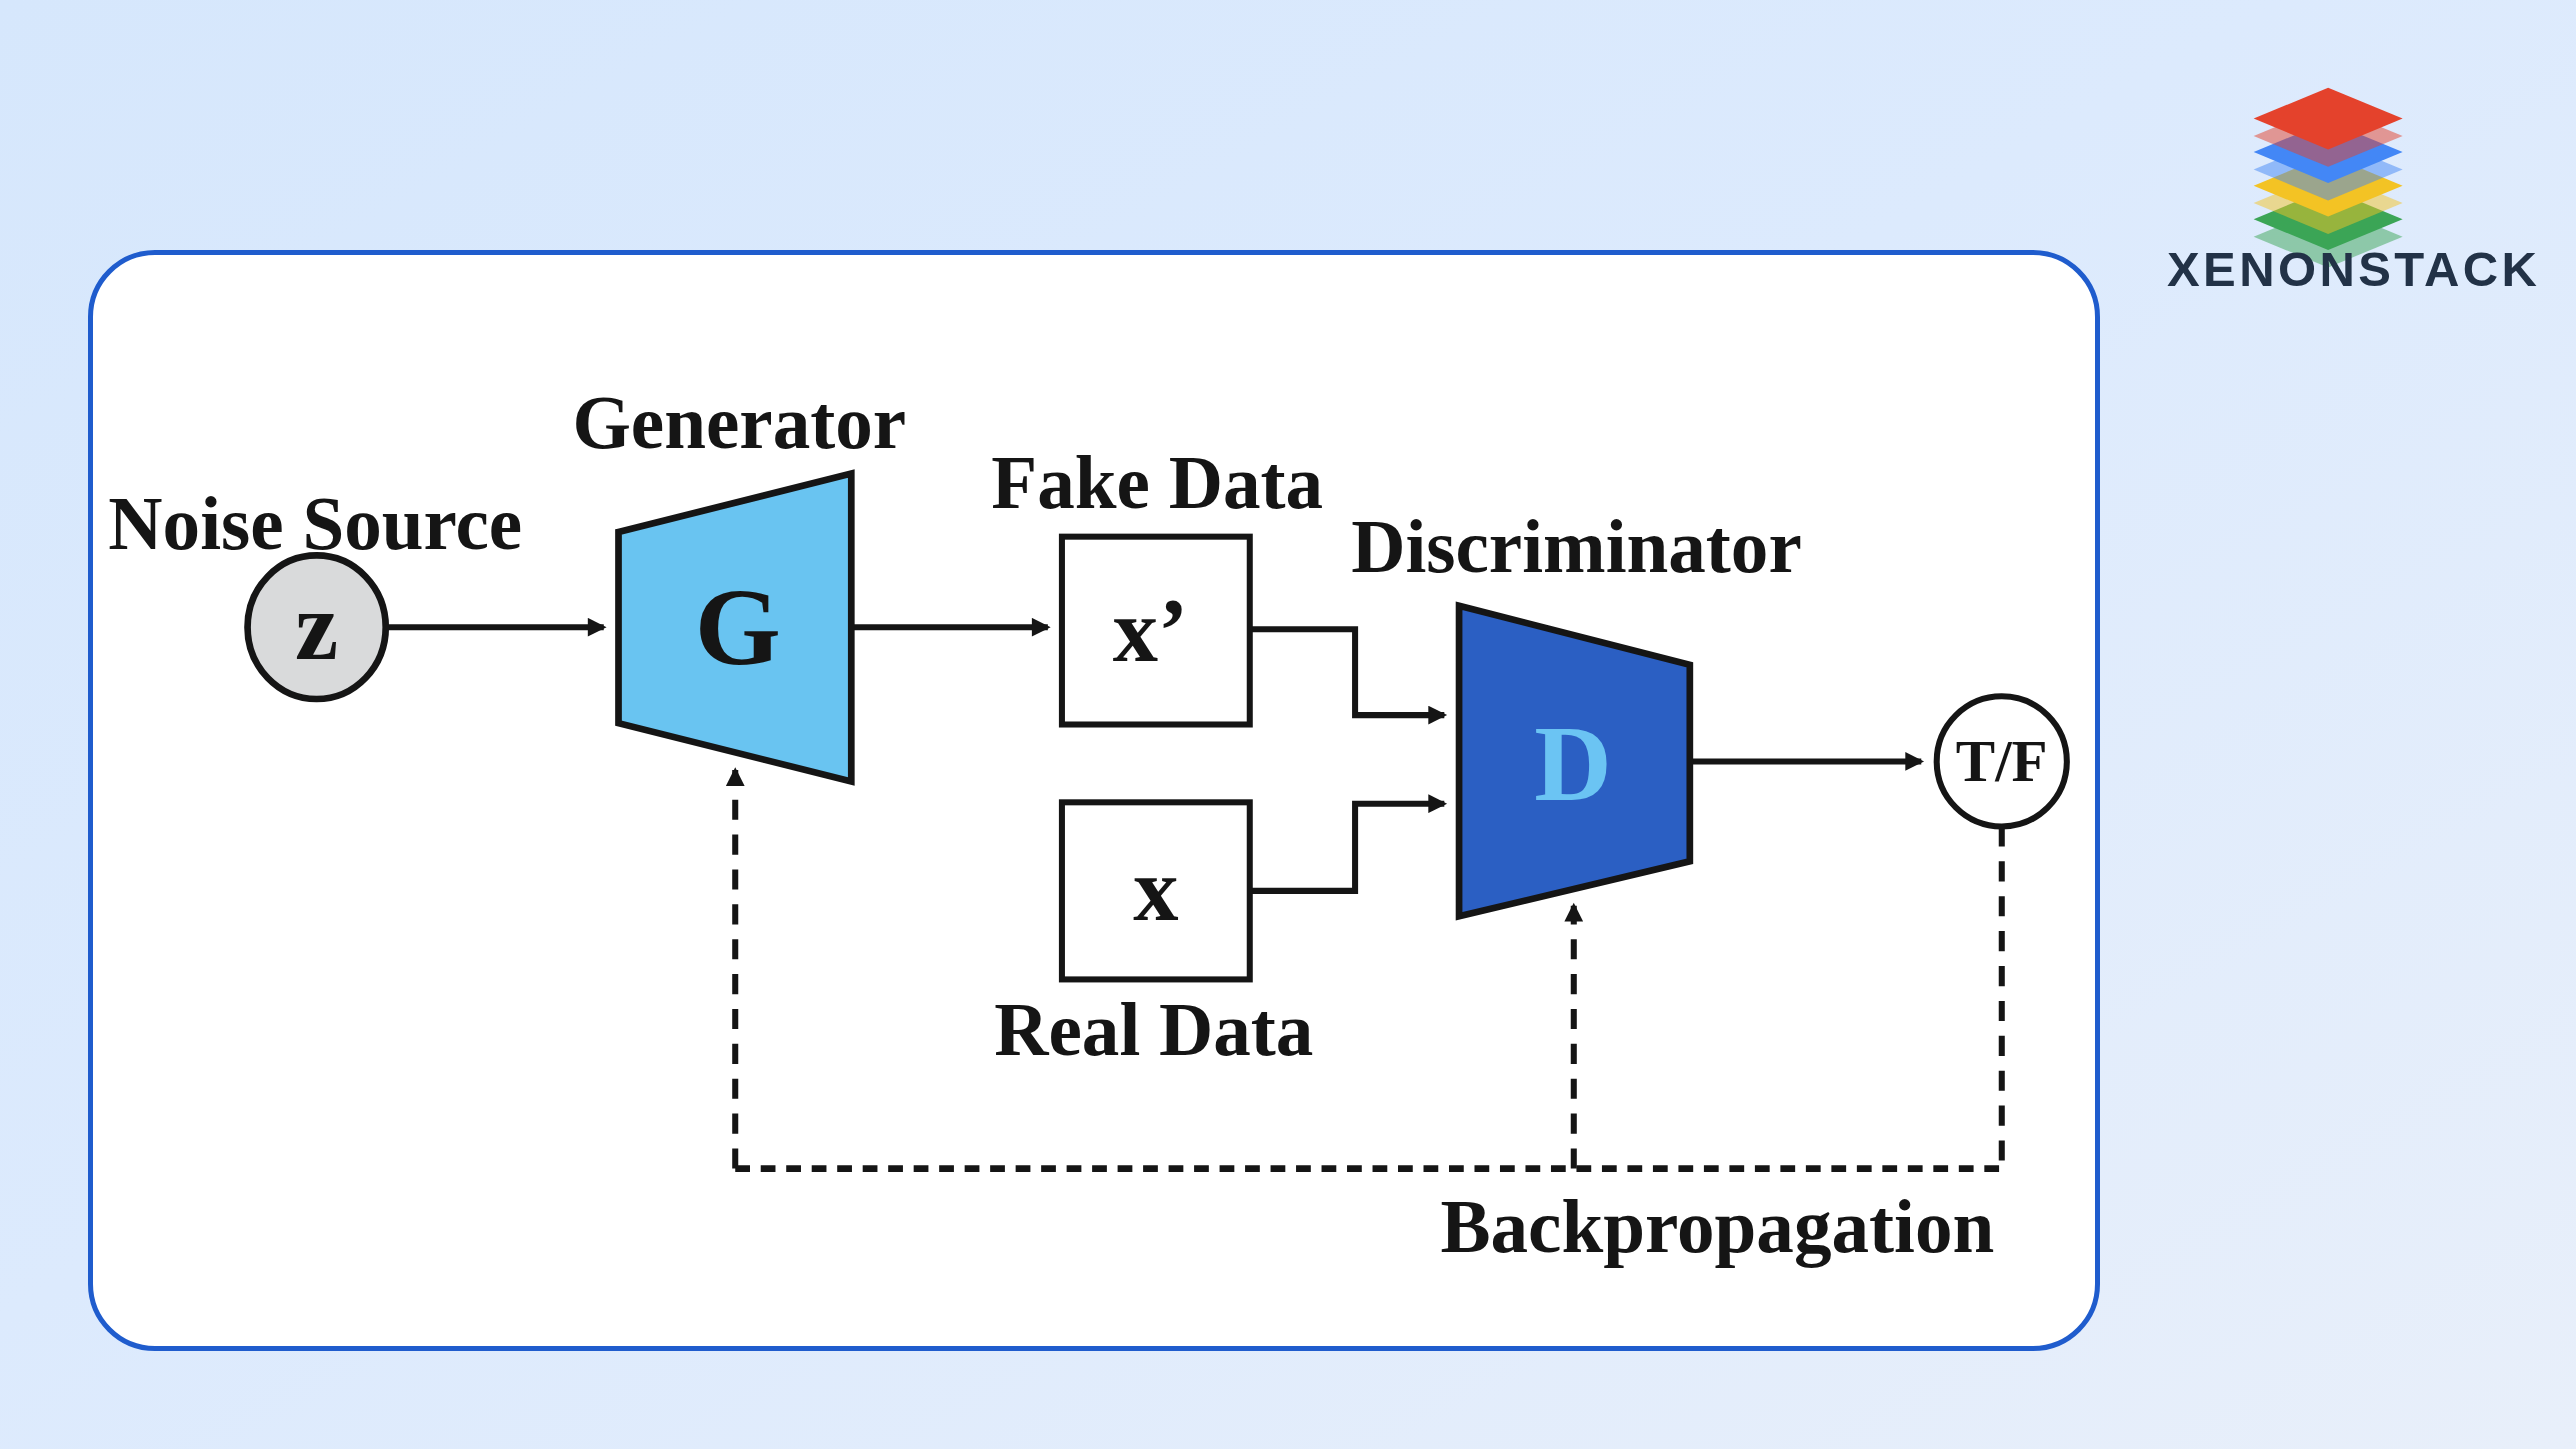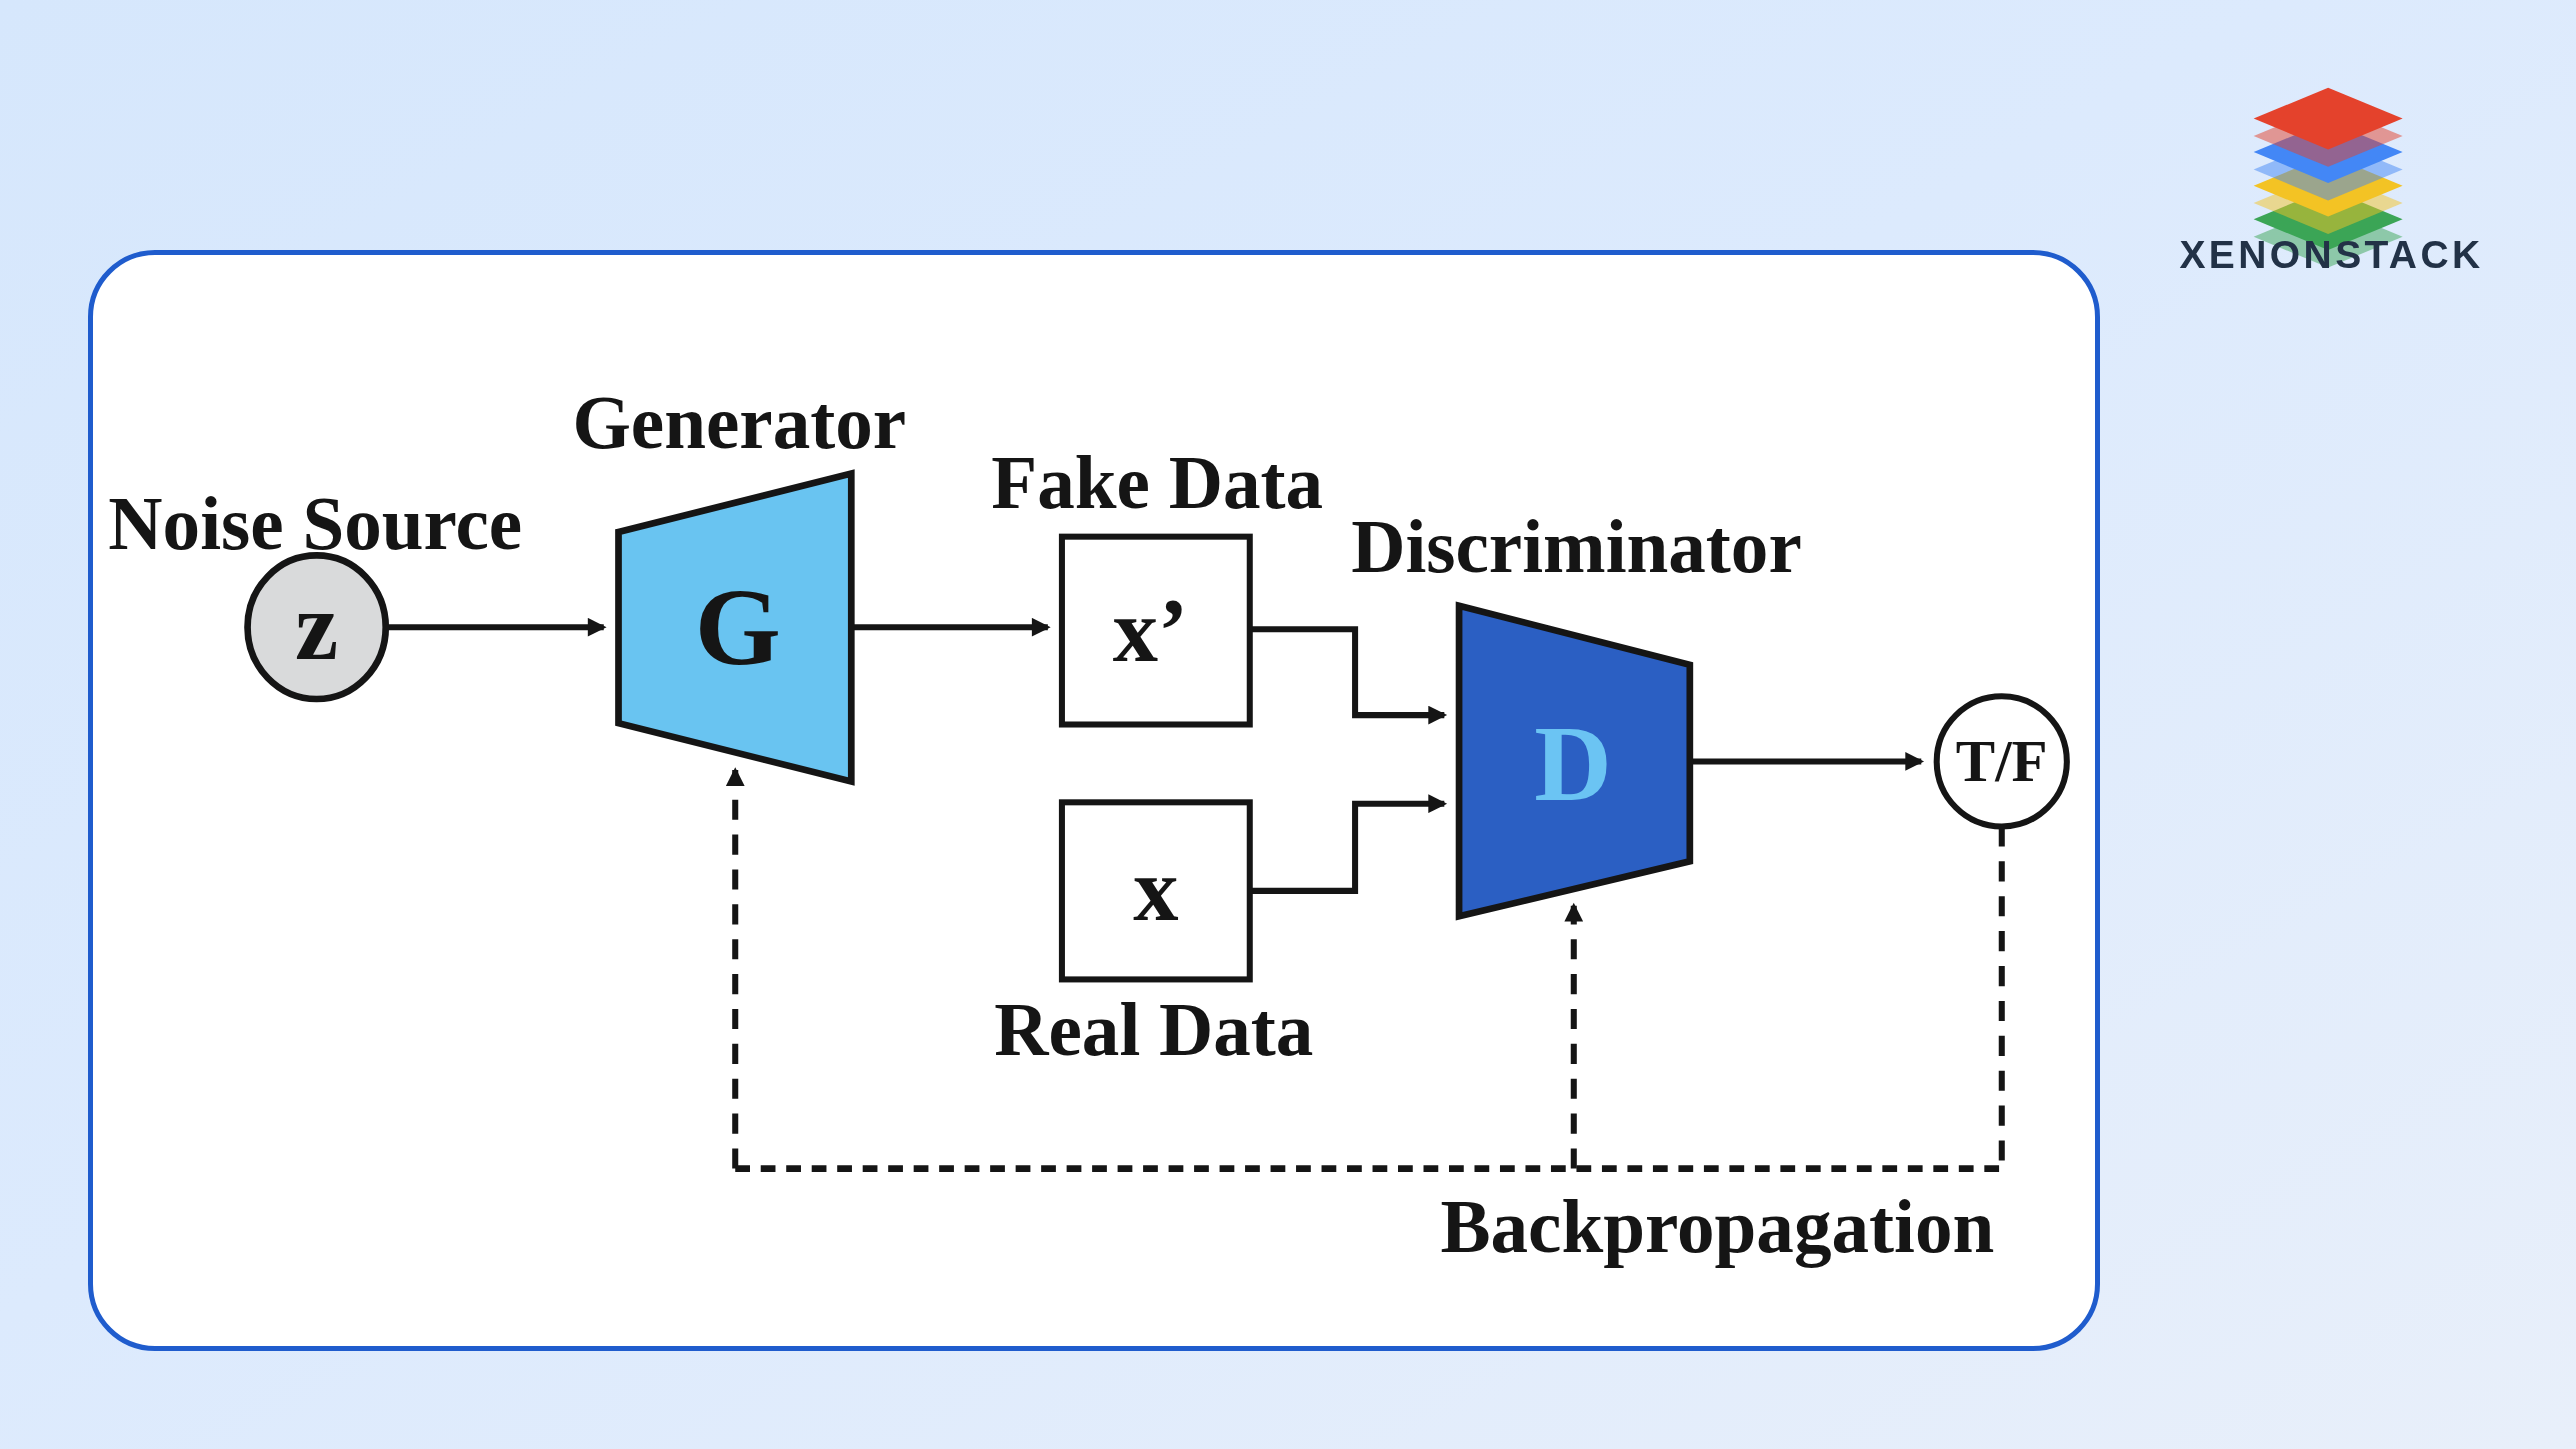--- a/index.html
+++ b/index.html
@@ -34,25 +34,25 @@
   .node-letter-d{font-size:160px;}
   .node-letter-tf{font-size:88px;}
   .logo{
     position:absolute;
     left:2167px;top:34px;
     width:329px;height:255px;
   }
   .logo svg{position:absolute;left:0;top:0;width:329px;height:255px;}
   .wordmark{
     position:absolute;
-    left:0;top:199px;width:329px;
+    left:0;top:207px;width:329px;
     text-align:center;
     font-family:"Liberation Sans","DejaVu Sans",sans-serif;
     font-weight:700;
-    font-size:39px;
+    font-size:49px;
     letter-spacing:3.4px;
     color:#223247;
   }
 </style>
 </head>
 <body>
 
 <div class="stage">
 
   <div class="card"></div>

